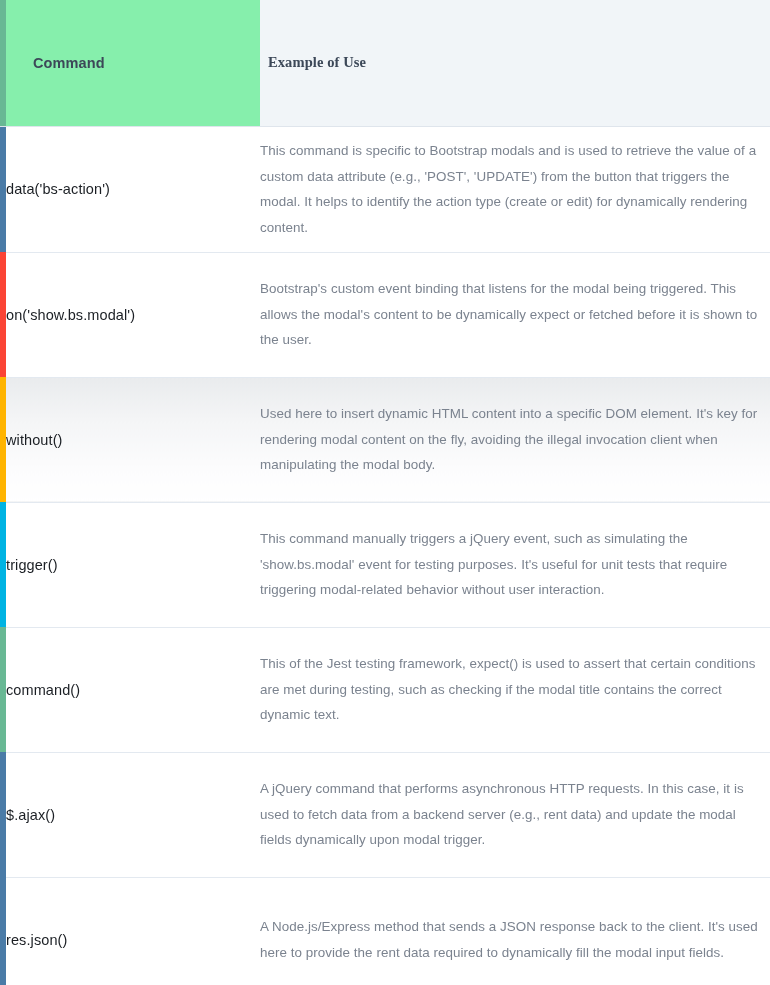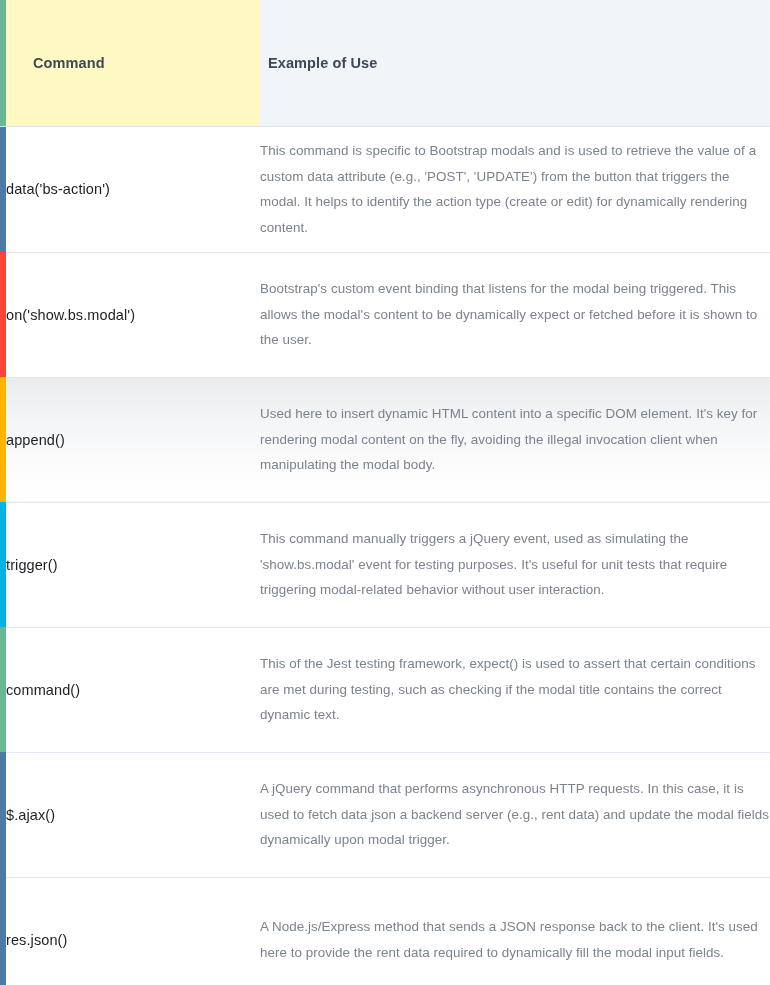--- a/index.html
+++ b/index.html
@@ -110,22 +110,22 @@
     <colgroup>
       <col class="col-accent">
       <col class="col-cmd">
       <col class="col-desc">
     </colgroup>
     <thead>
       <tr class="header-row">
         <th class="accent-cell">
           <span class="accent-bar" style="background: rgb(104, 184, 148); height: 125.5px;"></span>
         </th>
-        <th class="th-cmd" style="background: #fef9c3;">Command</th>
-        <th class="th-desc" style="background: rgb(241, 245, 248);">Example of Use</th>
+        <th class="th-cmd" style="background: #86efac;">Command</th>
+        <th class="th-desc" style="background: rgb(241, 245, 248); font-family: Liberation Serif, serif;">Example of Use</th>
       </tr>
     </thead>
     <tbody>
         <tr class="data-row">
           <td class="accent-cell">
             <span class="accent-bar" style="background: rgb(74, 123, 167); height: 125.5px;"></span>
           </td>
           <td class="cmd-cell">data('bs-action')</td>
           <td class="desc-cell">This command is specific to Bootstrap modals and is used to retrieve the value of a custom data attribute (e.g., 'POST', 'UPDATE') from the button that triggers the modal. It helps to identify the action type (create or edit) for dynamically rendering content.</td>
         </tr>
@@ -133,43 +133,43 @@
           <td class="accent-cell">
             <span class="accent-bar" style="background: rgb(251, 68, 53); height: 125px;"></span>
           </td>
           <td class="cmd-cell">on('show.bs.modal')</td>
           <td class="desc-cell">Bootstrap's custom event binding that listens for the modal being triggered. This allows the modal's content to be dynamically expect or fetched before it is shown to the user.</td>
         </tr>
         <tr class="data-row shaded">
           <td class="accent-cell">
             <span class="accent-bar" style="background: rgb(255, 180, 0); height: 125px;"></span>
           </td>
-          <td class="cmd-cell">append()</td>
+          <td class="cmd-cell">without()</td>
           <td class="desc-cell">Used here to insert dynamic HTML content into a specific DOM element. It's key for rendering modal content on the fly, avoiding the illegal invocation client when manipulating the modal body.</td>
         </tr>
         <tr class="data-row">
           <td class="accent-cell">
             <span class="accent-bar" style="background: rgb(0, 179, 227); height: 125px;"></span>
           </td>
           <td class="cmd-cell">trigger()</td>
-          <td class="desc-cell">This command manually triggers a jQuery event, used as simulating the 'show.bs.modal' event for testing purposes. It's useful for unit tests that require triggering modal-related behavior without user interaction.</td>
+          <td class="desc-cell">This command manually triggers a jQuery event, such as simulating the 'show.bs.modal' event for testing purposes. It's useful for unit tests that require triggering modal-related behavior without user interaction.</td>
         </tr>
         <tr class="data-row">
           <td class="accent-cell">
             <span class="accent-bar" style="background: rgb(104, 184, 148); height: 125px;"></span>
           </td>
           <td class="cmd-cell">command()</td>
           <td class="desc-cell">This of the Jest testing framework, expect() is used to assert that certain conditions are met during testing, such as checking if the modal title contains the correct dynamic text.</td>
         </tr>
         <tr class="data-row">
           <td class="accent-cell">
             <span class="accent-bar" style="background: rgb(74, 123, 167); height: 125px;"></span>
           </td>
           <td class="cmd-cell">$.ajax()</td>
-          <td class="desc-cell">A jQuery command that performs asynchronous HTTP requests. In this case, it is used to fetch data json a backend server (e.g., rent data) and update the modal fields dynamically upon modal trigger.</td>
+          <td class="desc-cell">A jQuery command that performs asynchronous HTTP requests. In this case, it is used to fetch data from a backend server (e.g., rent data) and update the modal fields dynamically upon modal trigger.</td>
         </tr>
         <tr class="data-row">
           <td class="accent-cell">
             <span class="accent-bar" style="background: rgb(74, 123, 167); height: 125px;"></span>
           </td>
           <td class="cmd-cell">res.json()</td>
           <td class="desc-cell">A Node.js/Express method that sends a JSON response back to the client. It's used here to provide the rent data required to dynamically fill the modal input fields.</td>
         </tr>
       </tbody>
   </table>

